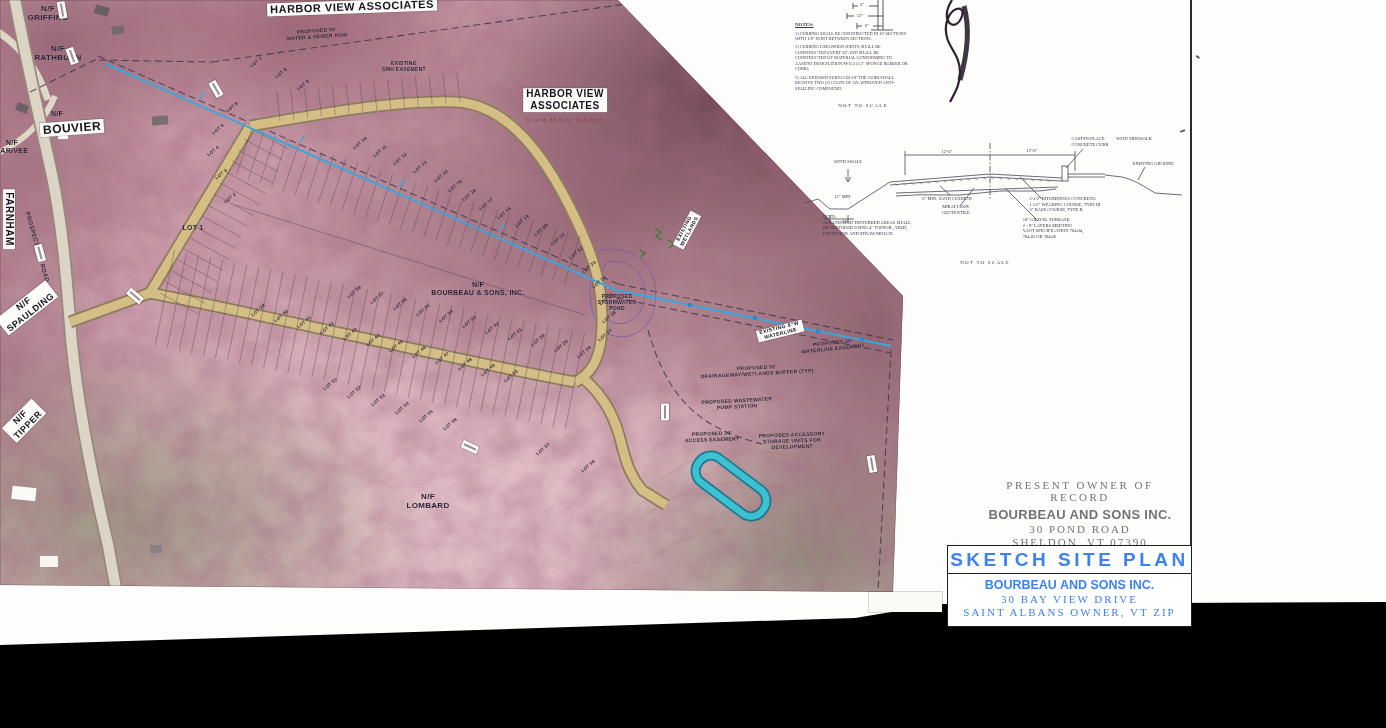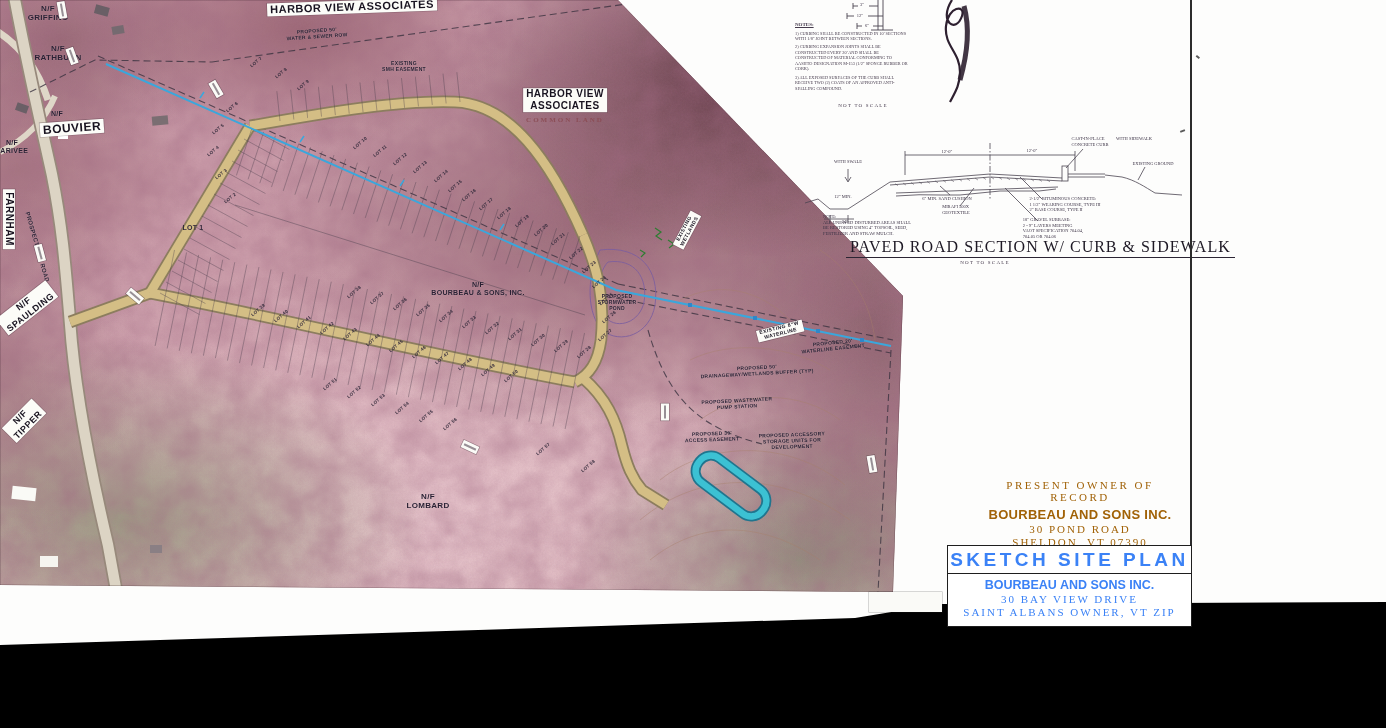--- a/index.html
+++ b/index.html
@@ -47,21 +47,21 @@
   .notes .nh{font-size:5px;font-weight:700;text-decoration:underline;margin-bottom:2px;}
   .notes .ni{margin-bottom:2.5px;}
   .detail-title{position:absolute;font-family:"Liberation Serif",serif;color:#1d1824;
     letter-spacing:1px;border-bottom:1.3px solid #2b2433;padding:0 4px 1px 4px;white-space:nowrap;}
   .nts{position:absolute;transform:translateX(-50%);font-size:5px;letter-spacing:1.2px;
     color:#453a4c;font-family:"Liberation Serif",serif;}
   .co{position:absolute;transform:translate(-50%,-50%);font-size:4.5px;line-height:1.25;
     color:#3d3447;font-family:"Liberation Serif",serif;white-space:pre;text-align:left;}
 
   
-  .owner{position:absolute;left:982px;top:479px;width:196px;text-align:center;color:#a16207;}
+  .owner{position:absolute;left:982px;top:479px;width:196px;text-align:center;color:#737373;}
   .owner .oh{font-family:"Liberation Serif",serif;font-size:11px;letter-spacing:2.5px;}
   .owner .on{font-family:"Liberation Sans",sans-serif;font-weight:700;font-size:13px;
     margin-top:4px;letter-spacing:.3px;}
   .owner .oa{font-family:"Liberation Serif",serif;font-size:11px;letter-spacing:2px;margin-top:1px;}
   .tblock{position:absolute;left:947px;top:545px;width:243px;height:80px;background:#fff;
     border:1.6px solid #1e1e1e;text-align:center;color:#3b82f6;}
   .tblock .tt{font-family:"Liberation Sans",sans-serif;font-weight:700;font-size:19px;
     letter-spacing:3.5px;padding:3px 0 2px 0;border-bottom:1.4px solid #1e1e1e;}
   .tblock .tn{font-family:"Liberation Sans",sans-serif;font-weight:700;font-size:12.5px;
     margin-top:4px;}
@@ -515,21 +515,20 @@
         <line x1="191" y1="52.05" x2="194" y2="54.05"></line>
         <line x1="199" y1="52.45" x2="202" y2="54.45"></line>
         <line x1="207" y1="52.85" x2="210" y2="54.85"></line>
         <line x1="215" y1="53.25" x2="218" y2="55.25"></line>
         <line x1="223" y1="53.65" x2="226" y2="55.65"></line>
         <line x1="231" y1="54.05" x2="234" y2="56.05"></line>
         <line x1="239" y1="54.45" x2="242" y2="56.45"></line>
         <line x1="247" y1="54.85" x2="250" y2="56.85"></line>
       </g>
   </svg>
-  <div class="detail-title z4" style="left:846px;top:238px;font-size:16px">PAVED ROAD SECTION W/ CURB &amp; SIDEWALK</div>
   <div class="nts z4" style="left:985px;top:260px">NOT TO SCALE</div>
   <div id="callouts">
       <div class="co z4" style="left: 862px; top: 5px;">3"</div>
       <div class="co z4" style="left: 860px; top: 16px;">12"</div>
       <div class="co z4" style="left: 867px; top: 26px;">6"</div>
       <div class="co z4" style="left: 848px; top: 162px;">WITH SWALE</div>
       <div class="co z4" style="left: 843px; top: 197px;">12" MIN.</div>
       <div class="co z4" style="left: 845px; top: 222px;">24"</div>
       <div class="co z4" style="left: 867px; top: 225px;">NOTE:
 ALL UNPAVED DISTURBED AREAS SHALL

